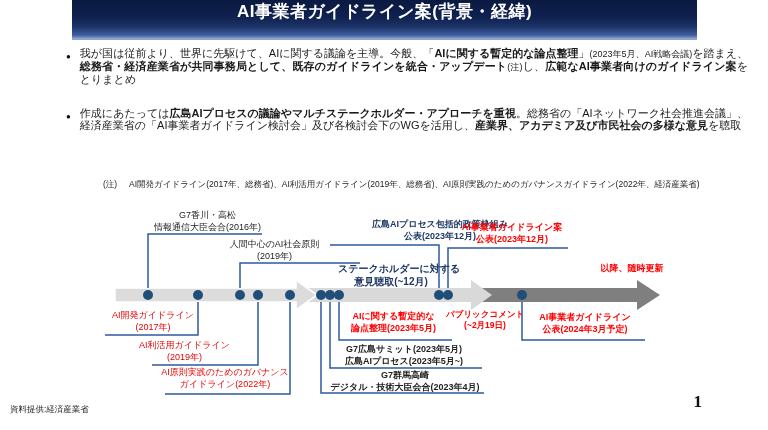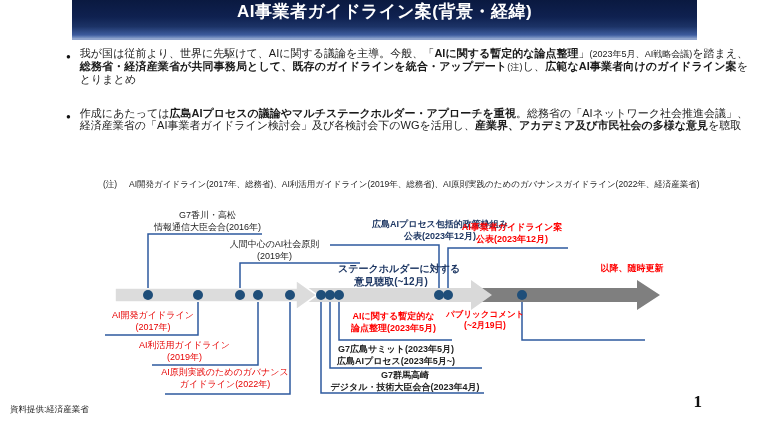--- a/index.html
+++ b/index.html
@@ -146,27 +146,31 @@
   <div class="tl-label c-redb" style="left:336px;top:311px;width:115px;">
     <div>AIに関する暫定的な</div>
     <div>論点整理(2023年5月)</div>
   </div>
 
   <div class="tl-label c-redb" style="left:446px;top:309px;width:78px;font-size:8.5px;">
     <div>パブリックコメント</div>
     <div>(~2月19日)</div>
   </div>
 
-  <div class="tl-label c-blackb" style="left:320px;top:344px;width:152px;">
+  <div class="tl-label c-blackb" style="left:328px;top:344px;width:152px;">
     <div>G7広島サミット(2023年5月)</div>
     <div>広島AIプロセス(2023年5月~)</div>
   </div>
 
   <div class="tl-label c-blackb" style="left:324px;top:370px;width:162px;">
     <div>G7群馬高崎</div>
     <div>デジタル・技術大臣会合(2023年4月)</div>
   </div>
 
+  <div class="tl-label c-redb" style="left:526px;top:312px;width:118px;">
+    <div>AI事業者ガイドライン</div>
+    <div>公表(2024年3月予定)</div>
+  </div>
 
   <div id="footer-source">資料提供:経済産業省</div>
   <div id="page-number">1</div>
 
 </div>
 
 </body></html>

